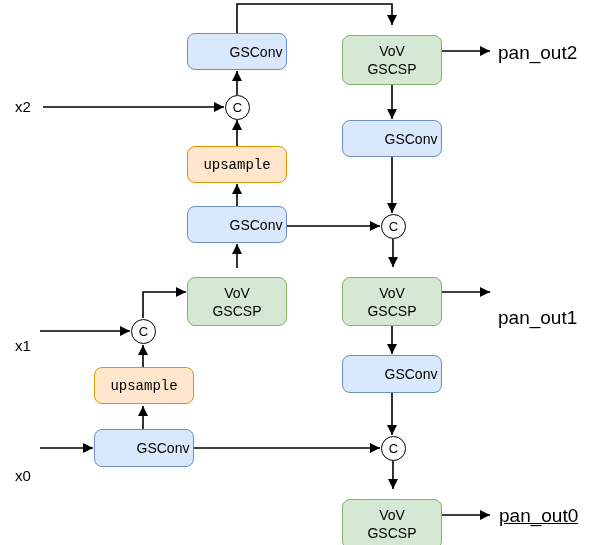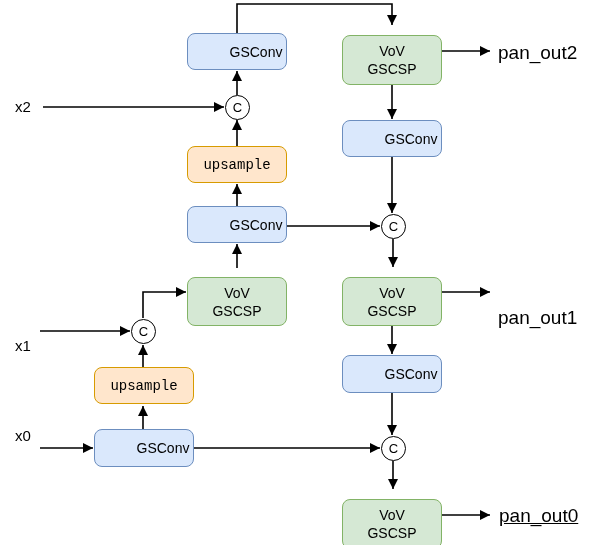--- a/index.html
+++ b/index.html
@@ -96,21 +96,21 @@
     <path d="M442,515 H490" marker-end="url(#ah)"></path>
     <path d="M40,331 H130" marker-end="url(#ah)"></path>
     <path d="M143,318 V292 H186" marker-end="url(#ah)"></path>
     <path d="M143,367 V345" marker-end="url(#ah)"></path>
     <path d="M143,429 V406" marker-end="url(#ah)"></path>
     <path d="M40,448 H93" marker-end="url(#ah)"></path>
   </svg>
 
   <div class="io-label" style="left:15px; top:99px;">x2</div>
   <div class="io-label" style="left:15px; top:338px;">x1</div>
-  <div class="io-label" style="left:15px; top:428px;">x0</div>
+  <div class="io-label" style="left:15px; top:468px;">x0</div>
 
   <div class="node blue" style="left:187px; top:33px;  width:100px; height:37px;">
       <span>GSConv</span>
     </div>
   <div class="node orange" style="left:187px; top:146px; width:100px; height:37px;">
       <span>upsample</span>
     </div>
   <div class="node blue" style="left:187px; top:206px; width:100px; height:37px;">
       <span>GSConv</span>
     </div>

